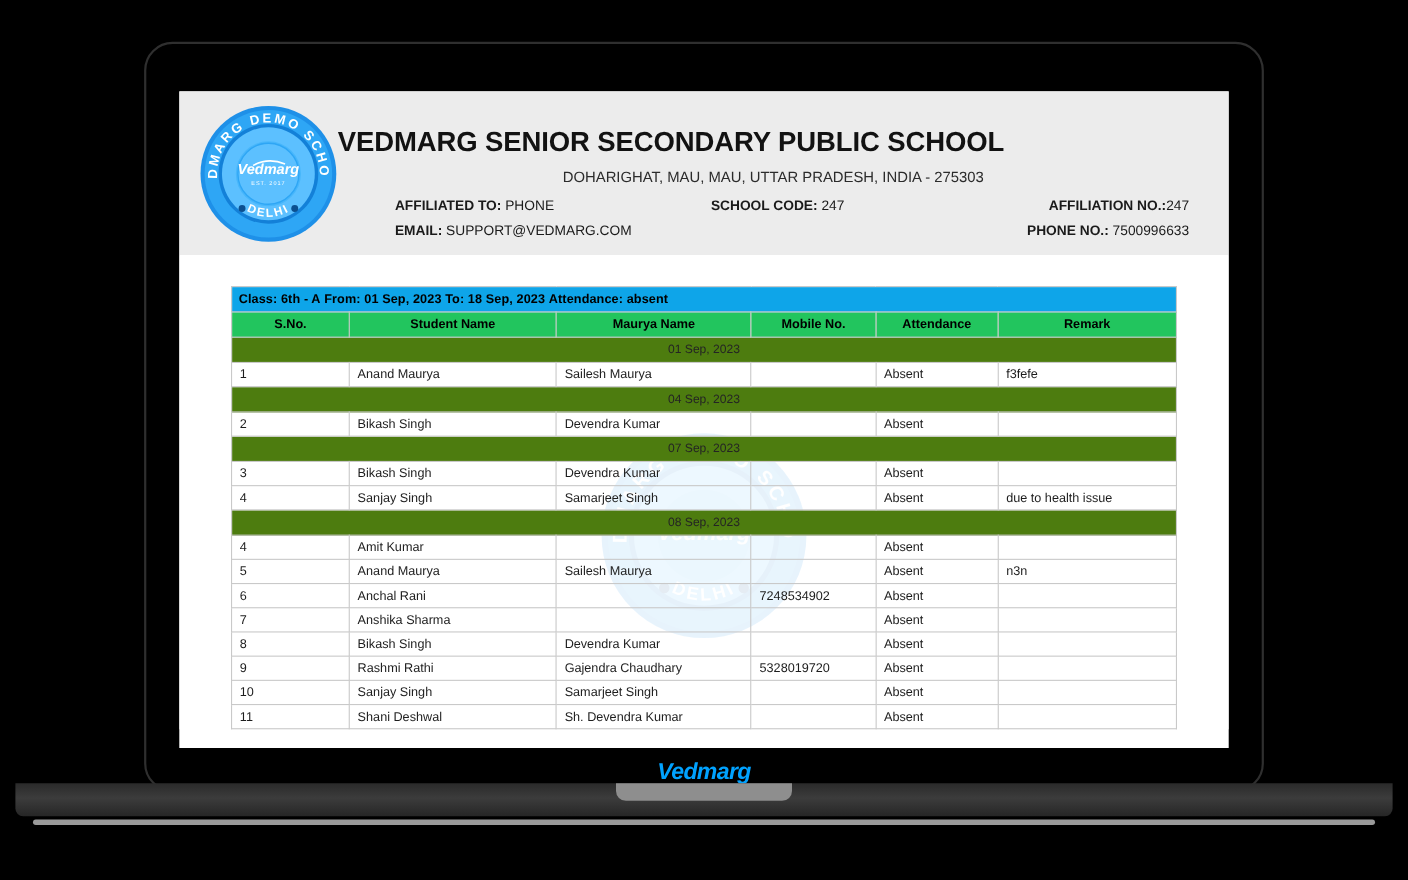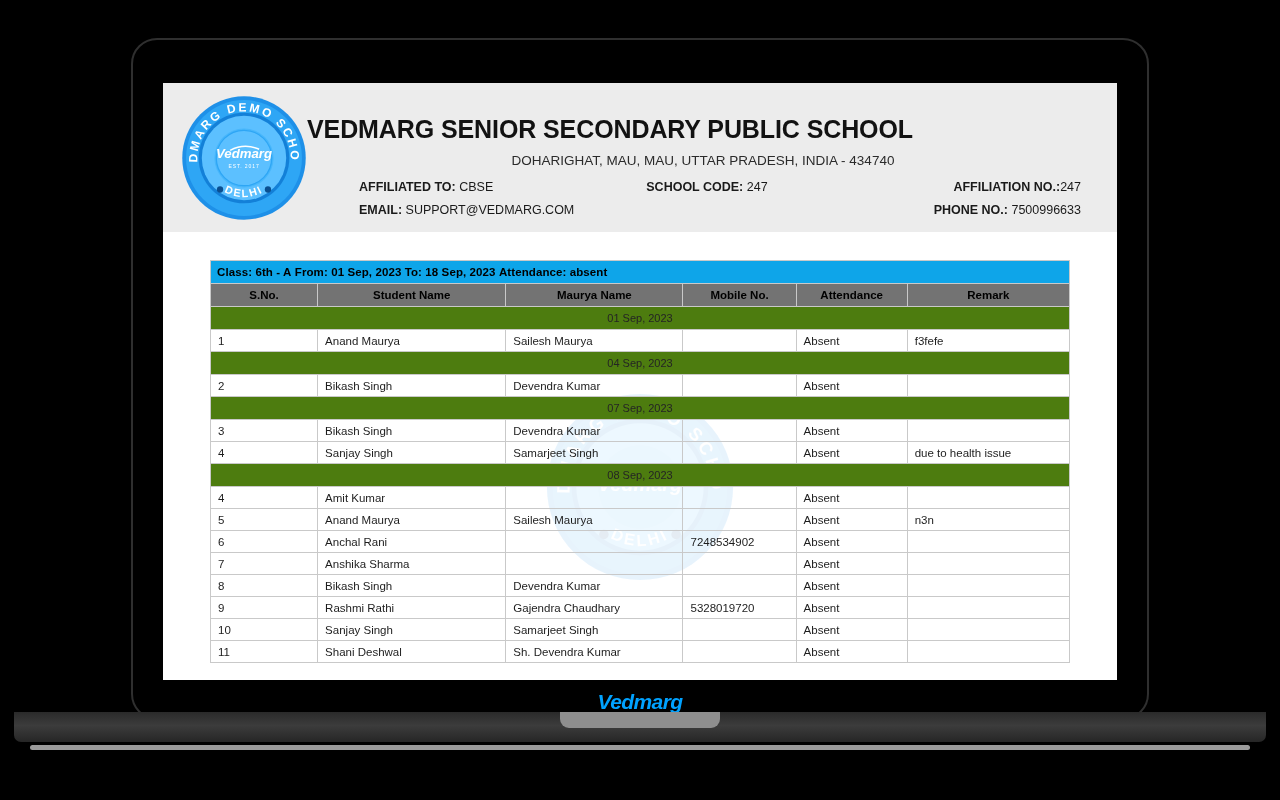--- a/index.html
+++ b/index.html
@@ -133,21 +133,21 @@
   .band-row td {
     background: #0ea5e9;
     font-weight: bold;
     font-size: 11.5px;
     color: #000;
     padding: 5px 6px;
     letter-spacing: 0.1px;
   }
   .band-inner { display: inline-block; }
   .col-head th {
-    background: #737373;
+    background: #22c55e;
     color: #000;
     font-weight: bold;
     font-size: 11.5px;
     text-align: center;
     padding: 5px 4px;
   }
   .date-row td {
     background: #4d7c0f;
     text-align: center;
     font-size: 11px;
@@ -202,27 +202,27 @@
             <textPath href="#arcBot" startOffset="50%" text-anchor="middle">DELHI</textPath>
           </text>
           <text x="100" y="100" text-anchor="middle" font-family="'Liberation Sans',sans-serif" font-size="21" font-style="italic" font-weight="bold" fill="#ffffff">Vedmarg</text>
           <path d="M 78,88 Q 100,76 124,86" stroke="#ffffff" stroke-width="2.4" fill="none"></path>
           <text x="100" y="116" text-anchor="middle" font-family="'Liberation Sans',sans-serif" font-size="8" letter-spacing="1.4" fill="#ffffff">EST. 2017</text>
         </svg>
       </div>
 
       <div class="header-text">
         <div class="school-name">VEDMARG SENIOR SECONDARY PUBLIC SCHOOL</div>
-        <div class="school-addr">DOHARIGHAT, MAU, MAU, UTTAR PRADESH, INDIA - 434740</div>
+        <div class="school-addr">DOHARIGHAT, MAU, MAU, UTTAR PRADESH, INDIA - 275303</div>
 
         <div class="meta-rows">
           <div class="meta-row">
             <div class="meta-a">
               <span class="meta-k">AFFILIATED TO:</span>
-              <span class="meta-v">CBSE</span>
+              <span class="meta-v">PHONE</span>
             </div>
             <div class="meta-b">
               <span class="meta-k">SCHOOL CODE:</span>
               <span class="meta-v">247</span>
             </div>
             <div class="meta-c">
               <span class="meta-k">AFFILIATION NO.:</span><span class="meta-v">247</span>
             </div>
           </div>
           <div class="meta-row">

